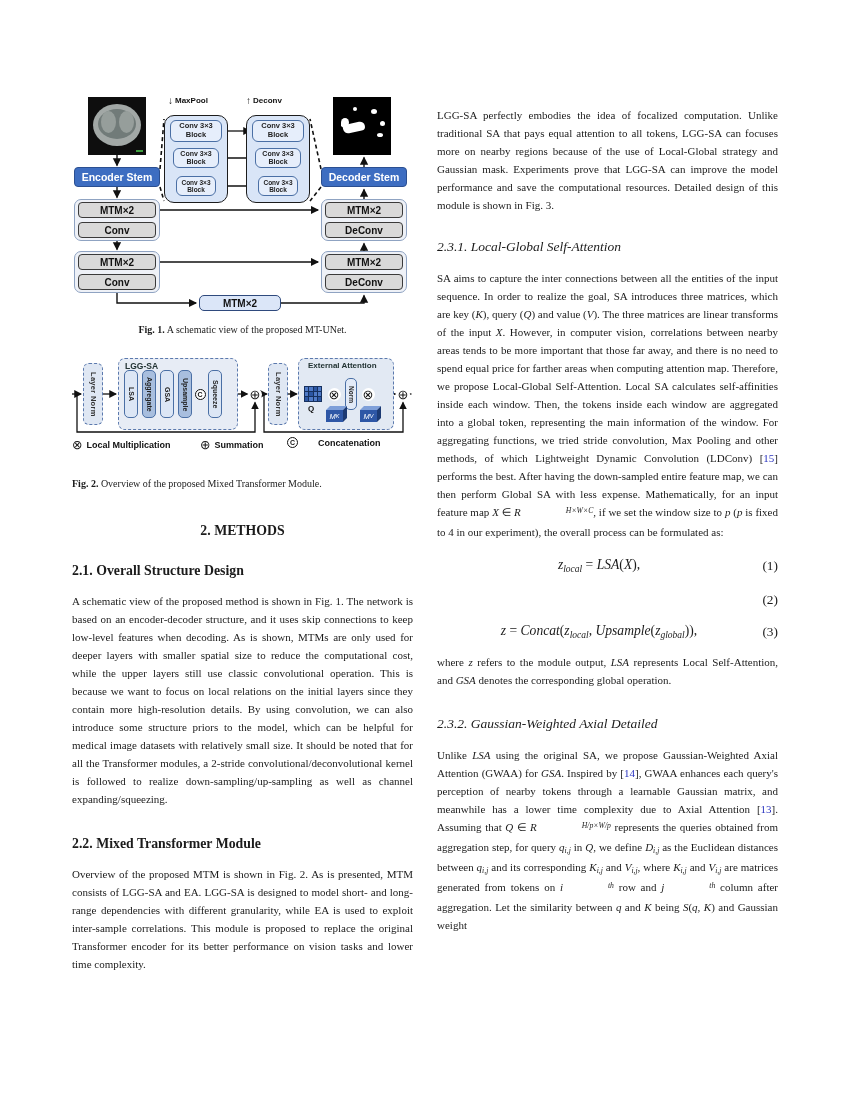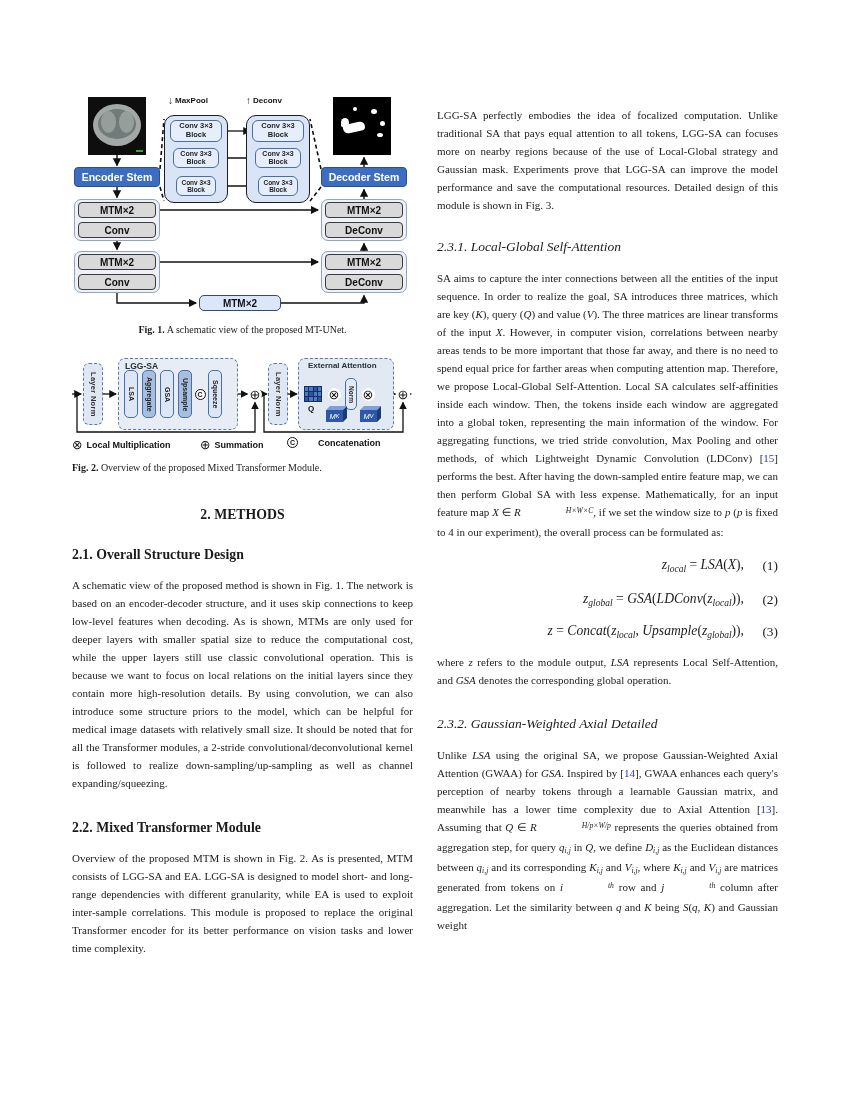--- a/index.html
+++ b/index.html
@@ -19,21 +19,21 @@
   .cap-center { text-align:center; }
   .cap-justify { text-align:justify; }
 
   .seg-n {}
   .seg-i { font-style:italic; }
   .seg-cite { color:#2b35c0; }
   .seg-isub { font-style:italic; font-size:0.70em; position:relative; top:0.28em; }
   .seg-isup { font-style:italic; font-size:0.70em; position:relative; top:-0.38em;padding-left:45px; }
 
   .eq-row { position:relative; height:20px; margin:12px 0 2px 0; }
-  .eq-math { position:absolute; left:17px; right:34px; text-align:right; font-size:13.6px; }
+  .eq-math { position:absolute; left:17px; right:34px; text-align:center; font-size:13.6px; }
   .eq-num  { position:absolute; right:0; top:1px; font-size:13.4px; }
 
   
   .fig { position:relative; font-family:"Liberation Sans", sans-serif; }
   .fig svg { position:absolute; left:0; top:0; }
   .abs { position:absolute; box-sizing:border-box; }
 
   
   .stem { background:#3d6dc1; border:1px solid #2b4f91; border-radius:4px; color:#fff;
           font-size:10.5px; font-weight:600; display:flex; align-items:center; justify-content:center; }
@@ -356,21 +356,21 @@
       <div class="legend-item" style="left:128px;top:83px;">
         <span class="legend-sym">⊕</span>
         <span>Summation</span>
       </div>
       <div class="legend-item" style="left:215px;top:83px;gap:20px;">
         <span class="concat-c" style="position:static;">C</span>
         <span>Concatenation</span>
       </div>
     </div>
 
-    <div class="caption cap-justify" style="margin-top:8px;">
+    <div class="caption cap-justify" style="margin-top:24px;">
       <span class="cap-tag">Fig. 2.</span><span> Overview of the proposed Mixed Transformer Module.</span>
     </div>
 
     <div class="sec-heading" style="margin-top:30px;">2. METHODS</div>
 
     <div class="sub-heading" style="margin-top:24px;">2.1. Overall Structure Design</div>
     <div class="body-par" style="margin-top:13px;">A schematic view of the proposed method is shown in Fig. 1. The network is based on an encoder-decoder structure, and it uses skip connections to keep low-level features when decoding. As is shown, MTMs are only used for deeper layers with smaller spatial size to reduce the computational cost, while the upper layers still use classic convolutional operation. This is because we want to focus on local relations on the initial layers since they contain more high-resolution details. By using convolution, we can also introduce some structure priors to the model, which can be helpful for medical image datasets with relatively small size. It should be noted that for all the Transformer modules, a 2-stride convolutional/deconvolutional kernel is followed to realize down-sampling/up-sampling as well as channel expanding/squeezing.</div>
 
     <div class="sub-heading" style="margin-top:28px;">2.2. Mixed Transformer Module</div>
     <div class="body-par" style="margin-top:13px;">Overview of the proposed MTM is shown in Fig. 2. As is presented, MTM consists of LGG-SA and EA. LGG-SA is designed to model short- and long-range dependencies with different granularity, while EA is used to exploit inter-sample correlations. This module is proposed to replace the original Transformer encoder for its better performance on vision tasks and lower time complexity.</div>
@@ -380,21 +380,20 @@
     <div class="body-par" style="margin-top:13px;">LGG-SA perfectly embodies the idea of focalized computation. Unlike traditional SA that pays equal attention to all tokens, LGG-SA can focuses more on nearby regions because of the use of Local-Global strategy and Gaussian mask. Experiments prove that LGG-SA can improve the model performance and save the computational resources. Detailed design of this module is shown in Fig. 3.</div>
 
     <div class="subsub-heading" style="margin-top:25px;">2.3.1. Local-Global Self-Attention</div>
     <div class="body-par" style="margin-top:14px;"><span class="seg-n">SA aims to capture the inter connections between all the entities of the input sequence. In order to realize the goal, SA introduces three matrices, which are key (</span><span class="seg-i">K</span><span class="seg-n">), query (</span><span class="seg-i">Q</span><span class="seg-n">) and value (</span><span class="seg-i">V</span><span class="seg-n">). The three matrices are linear transforms of the input </span><span class="seg-i">X</span><span class="seg-n">. However, in computer vision, correlations between nearby areas tends to be more important that those far away, and there is no need to spend equal price for farther areas when computing attention map. Therefore, we propose Local-Global Self-Attention. Local SA calculates self-affinities inside each window. Then, the tokens inside each window are aggregated into a global token, representing the main information of the window. For aggregating functions, we tried stride convolution, Max Pooling and other methods, of which Lightweight Dynamic Convolution (LDConv) [</span><span class="seg-cite">15</span><span class="seg-n">] performs the best. After having the down-sampled entire feature map, we can then perform Global SA with less expense. Mathematically, for an input feature map </span><span class="seg-i">X</span><span class="seg-n"> ∈ </span><span class="seg-i">R</span><span class="seg-isup">H×W×C</span><span class="seg-n">, if we set the window size to </span><span class="seg-i">p</span><span class="seg-n"> (</span><span class="seg-i">p</span><span class="seg-n"> is fixed to 4 in our experiment), the overall process can be formulated as:</span></div>
 
     <div class="eq-row" style="margin-top:16px;">
       <span class="eq-math"><span class="seg-i">z</span><span class="seg-isub">local</span><span class="seg-n"> = </span><span class="seg-i">LSA</span><span class="seg-n">(</span><span class="seg-i">X</span><span class="seg-n">),</span></span>
       <span class="eq-num">(1)</span>
     </div>
     <div class="eq-row" style="margin-top:14px;">
-      <span class="eq-math"><span class="seg-i">z</span><span class="seg-isub">global</span><span class="seg-n"> = </span><span class="seg-i">GSA</span><span class="seg-n">(</span><span class="seg-i">LDConv</span><span class="seg-n">(</span><span class="seg-i">z</span><span class="seg-isub">local</span><span class="seg-n">)),</span></span>
       <span class="eq-num">(2)</span>
     </div>
     <div class="eq-row" style="margin-top:12px;">
       <span class="eq-math"><span class="seg-i">z</span><span class="seg-n"> = </span><span class="seg-i">Concat</span><span class="seg-n">(</span><span class="seg-i">z</span><span class="seg-isub">local</span><span class="seg-n">, </span><span class="seg-i">Upsample</span><span class="seg-n">(</span><span class="seg-i">z</span><span class="seg-isub">global</span><span class="seg-n">)),</span></span>
       <span class="eq-num">(3)</span>
     </div>
 
     <div class="body-par" style="margin-top:10px;"><span class="seg-n">where </span><span class="seg-i">z</span><span class="seg-n"> refers to the module output, </span><span class="seg-i">LSA</span><span class="seg-n"> represents Local Self-Attention, and </span><span class="seg-i">GSA</span><span class="seg-n"> denotes the corresponding global operation.</span></div>
 
     <div class="subsub-heading" style="margin-top:27px;">2.3.2. Gaussian-Weighted Axial Detailed</div>

